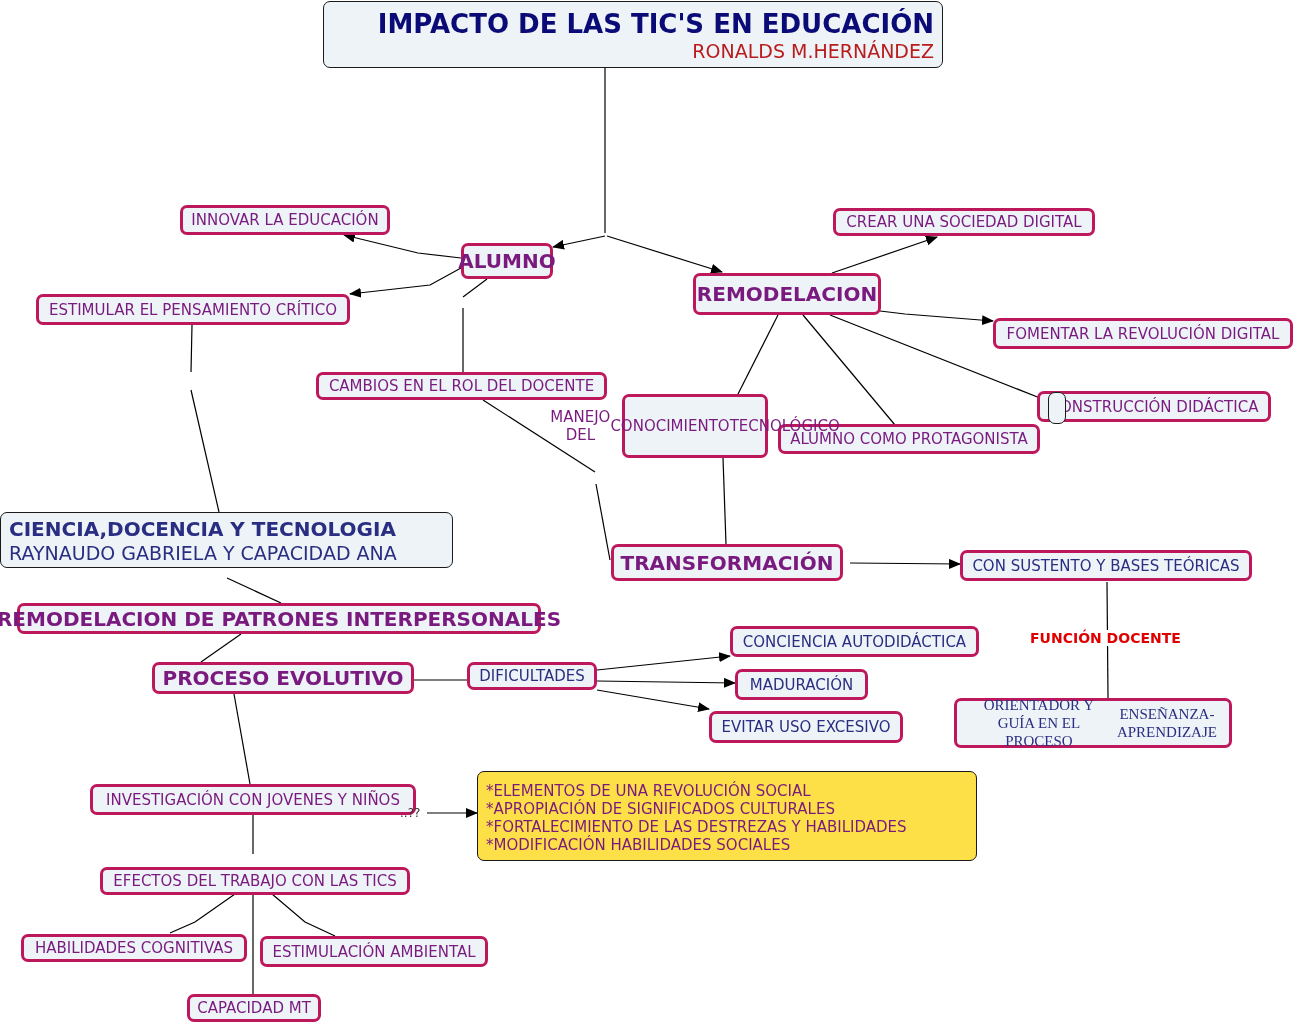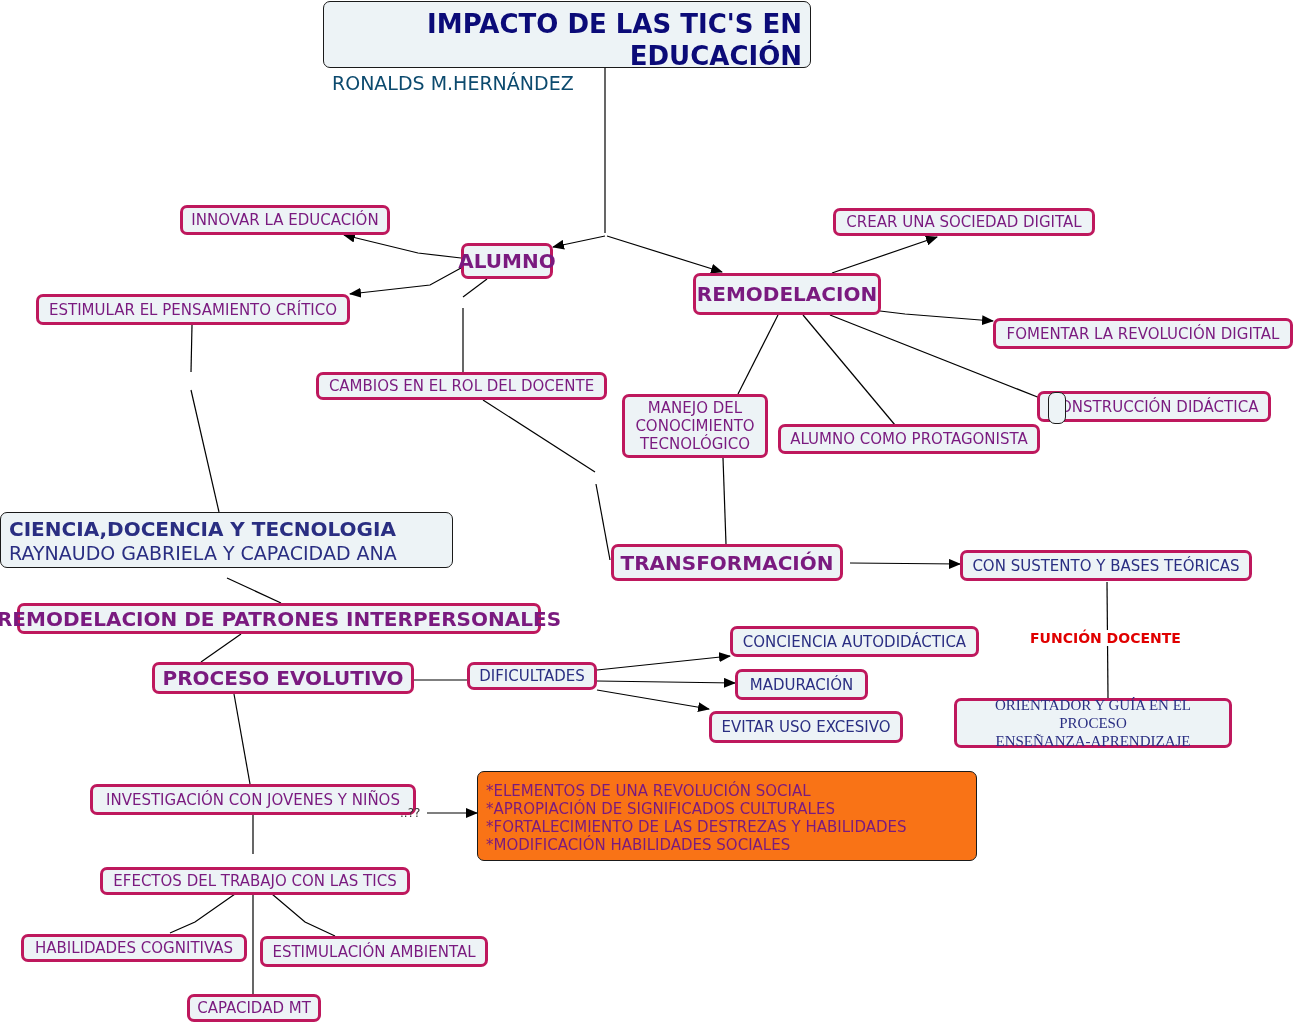--- a/index.html
+++ b/index.html
@@ -5,33 +5,33 @@
   html, body { margin:0; padding:0; background:#ffffff; }
   body { width:1296px; height:1024px; position:relative; overflow:hidden;
          font-family:"DejaVu Sans", "Liberation Sans", sans-serif; }
   svg.links { position:absolute; left:0; top:0; width:1296px; height:1024px; }
   .node { position:absolute; box-sizing:border-box; background:#edf3f6;
           border:3px solid #be185d; border-radius:7px; white-space:nowrap;
           color:#7a1a7f; font-size:15px; line-height:18px; padding:0 8px;
           display:flex; align-items:center; justify-content:center; text-align:center; }
   .node.big { font-weight:bold; font-size:20px; }
   .node.blue { color:#2a2e82; }
-  .node.multi { flex-direction:column; white-space:normal; }
-  .title-node { position:absolute; left:323px; top:1px; width:488px; height:67px;
+  .node.multi { white-space:normal; }
+  .title-node { position:absolute; left:323px; top:1px; width:620px; height:67px;
                 background:#edf3f6; border:1px solid #1a1a1a; border-radius:7px;
                 box-sizing:border-box; padding:6px 8px; }
   .title-main { font-weight:bold; font-size:26px; color:#0b0b78; line-height:32px; text-align:right; }
-  .title-sub { font-size:19px; color:#0c4a6e; line-height:22px; }
+  .title-sub { font-size:19px; color:#b91c1c; line-height:22px; text-align:right; }
   .ciencia { position:absolute; left:0; top:512px; width:453px; height:56px;
              background:#edf3f6; border:1px solid #1a1a1a; border-radius:7px; box-sizing:border-box;
              padding:3px 8px; text-align:left; }
   .ciencia-main { font-weight:bold; font-size:20px; color:#2a2e82; line-height:26px; }
   .ciencia-sub { font-size:19px; color:#2a2e82; line-height:22px; }
   .list-node { position:absolute; left:477px; top:771px; width:500px; height:90px;
-               background:#f97316; border:1px solid #1a1a1a; border-radius:7px; box-sizing:border-box;
+               background:#fde047; border:1px solid #1a1a1a; border-radius:7px; box-sizing:border-box;
                padding:10px 8px; color:#7a1a7f; font-size:15px; line-height:18px; }
   .link-label { position:absolute; font-size:12px; color:#333; }
   .funcion { position:absolute; left:1030px; top:630px; font-weight:bold; font-size:14px; color:#e00000; background:#fff; }
   .stub { position:absolute; left:1048px; top:392px; width:18px; height:32px; box-sizing:border-box;
           background:#edf3f6; border:1px solid #1a1a1a; border-radius:7px; }
 </style>
 </head>
 <body>
 
 <svg class="links" viewBox="0 0 1296 1024">

